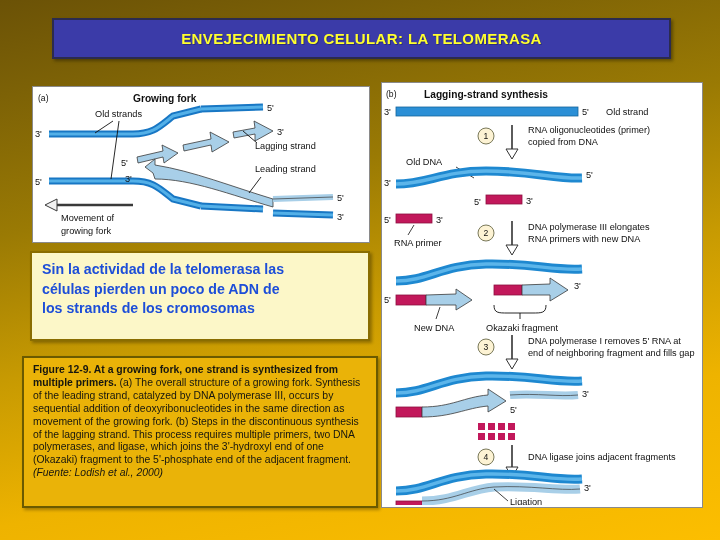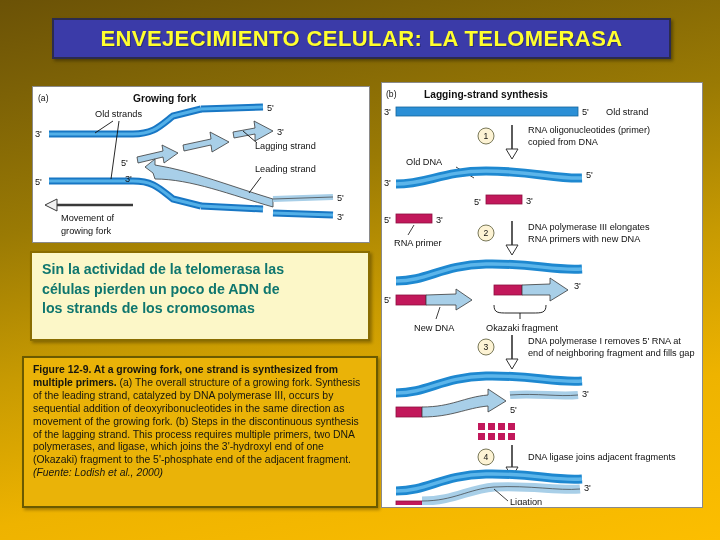--- a/index.html
+++ b/index.html
@@ -12,37 +12,37 @@
   }
 
   
   #title-banner{
     position:absolute;left:52px;top:18px;width:615px;height:37px;
     background:#3b3ba8;border:2px solid #2b2b4f;
     box-shadow:2px 2px 3px rgba(0,0,0,.35);
     display:flex;align-items:center;justify-content:center;
   }
   #title-banner .t{
-    color:#ffff2e;font-size:22px;font-weight:bold;letter-spacing:.4px;
+    color:#ffff2e;font-size:15px;font-weight:bold;letter-spacing:.4px;
     white-space:nowrap;text-shadow:1px 1px 0 rgba(0,0,0,.25);
   }
 
   
   .panel{position:absolute;background:#fff;border:1px solid #8a8a8a;}
   #panel-a{left:32px;top:86px;width:336px;height:155px;}
   #panel-b{left:381px;top:82px;width:320px;height:424px;}
 
   #yellow-box{
     position:absolute;left:30px;top:251px;width:340px;height:90px;
     background:#fcf7c8;border:2px solid #8a6d00;
     box-shadow:2px 2px 3px rgba(0,0,0,.3);
     box-sizing:border-box;padding:7px 10px 0 10px;
   }
   #yellow-box .line{
-    color:#0f766e;font-weight:bold;font-size:14.2px;line-height:19.5px;
+    color:#1d4ed8;font-weight:bold;font-size:14.2px;line-height:19.5px;
     white-space:nowrap;
   }
 
   #green-box{
     position:absolute;left:22px;top:356px;width:356px;height:152px;
     background:#eab308;border:2px solid #6a5a00;
     box-shadow:2px 2px 3px rgba(0,0,0,.3);
     box-sizing:border-box;padding:6px 9px;
     color:#16160f;font-size:10.4px;line-height:12.9px;text-align:left;
   }

